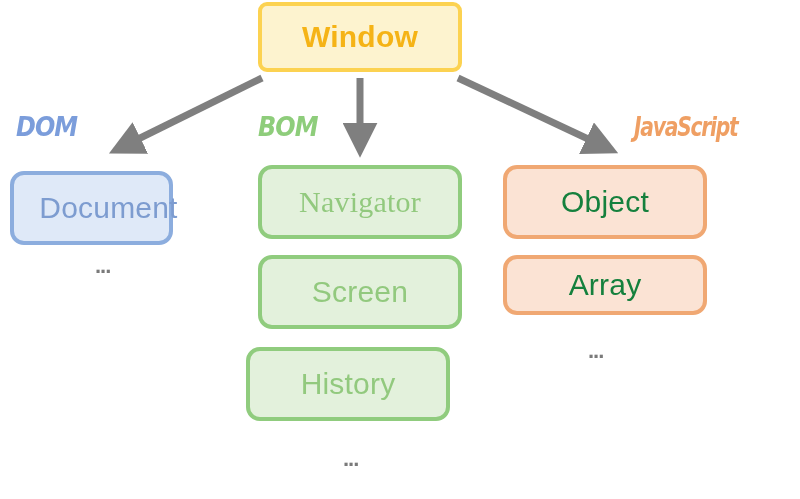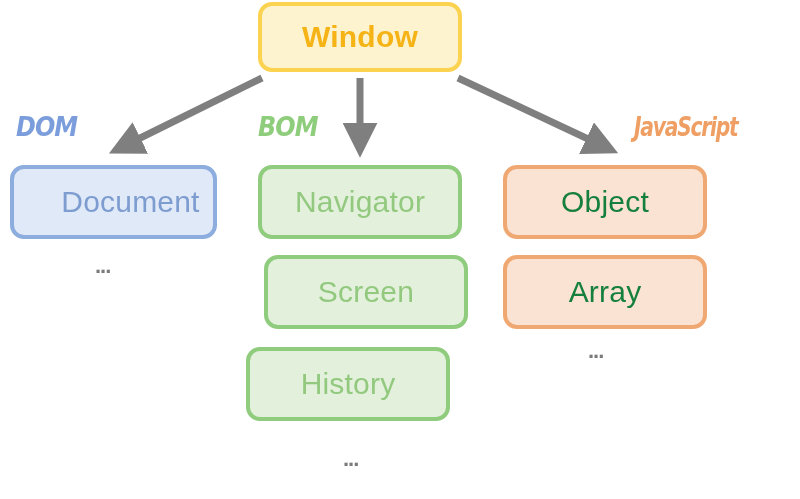--- a/index.html
+++ b/index.html
@@ -33,20 +33,21 @@
     white-space: nowrap;
     user-select: none;
   }
 
   .node-window {
     border-color: #fcd251;
     background: #fdf3cf;
     color: #f5b316;
     font-weight: 700;
     font-size: 30px;
+    border-radius: 9px;
   }
   .node-dom {
     border-color: #8cadde;
     background: #dfe9f8;
     color: #7d9cd0;
   }
   .node-bom {
     border-color: #90cc7e;
     background: #e3f1dc;
     color: #92c97e;
@@ -115,31 +116,31 @@
   </svg>
 
   <div class="node node-window" style="left:258px; top:2px; width:204px; height:70px;">Window</div>
 
   <div class="group-label label-dom" style="left:16px; top:114px;">DOM</div>
 
   <div class="group-label label-bom" style="left:258px; top:114px;">BOM</div>
 
   <div class="group-label label-js" style="left:634px; top:114px;">JavaScript</div>
 
-  <div class="node node-dom" style="left:10px; top:165px; width:207px; height:74px;padding-left:34px;">Document</div>
+  <div class="node node-dom" style="left:10px; top:171px; width:163px; height:74px;padding-left:34px;">Document</div>
 
   <div class="ellipsis" style="left:95px; top:255px;">...</div>
 
-  <div class="node node-bom" style="left:258px; top:165px; width:204px; height:74px;">Navigator</div>
+  <div class="node node-bom" style="left:258px; top:165px; width:204px; height:74px;font-family:Liberation Serif, serif;">Navigator</div>
 
-  <div class="node node-bom" style="left:258px; top:255px; width:204px; height:74px;margin-left:6px;">Screen</div>
+  <div class="node node-bom" style="left:258px; top:255px; width:204px; height:74px;">Screen</div>
 
   <div class="node node-bom" style="left:246px; top:347px; width:204px; height:74px;">History</div>
 
   <div class="ellipsis" style="left:343px; top:448px;">...</div>
 
   <div class="node node-js" style="left:503px; top:165px; width:204px; height:74px;">Object</div>
 
-  <div class="node node-js" style="left:503px; top:255px; width:204px; height:74px;">Array</div>
+  <div class="node node-js" style="left:503px; top:255px; width:204px; height:60px;">Array</div>
 
   <div class="ellipsis" style="left:588px; top:340px;">...</div>
 
 </div>
 
 </body></html>

